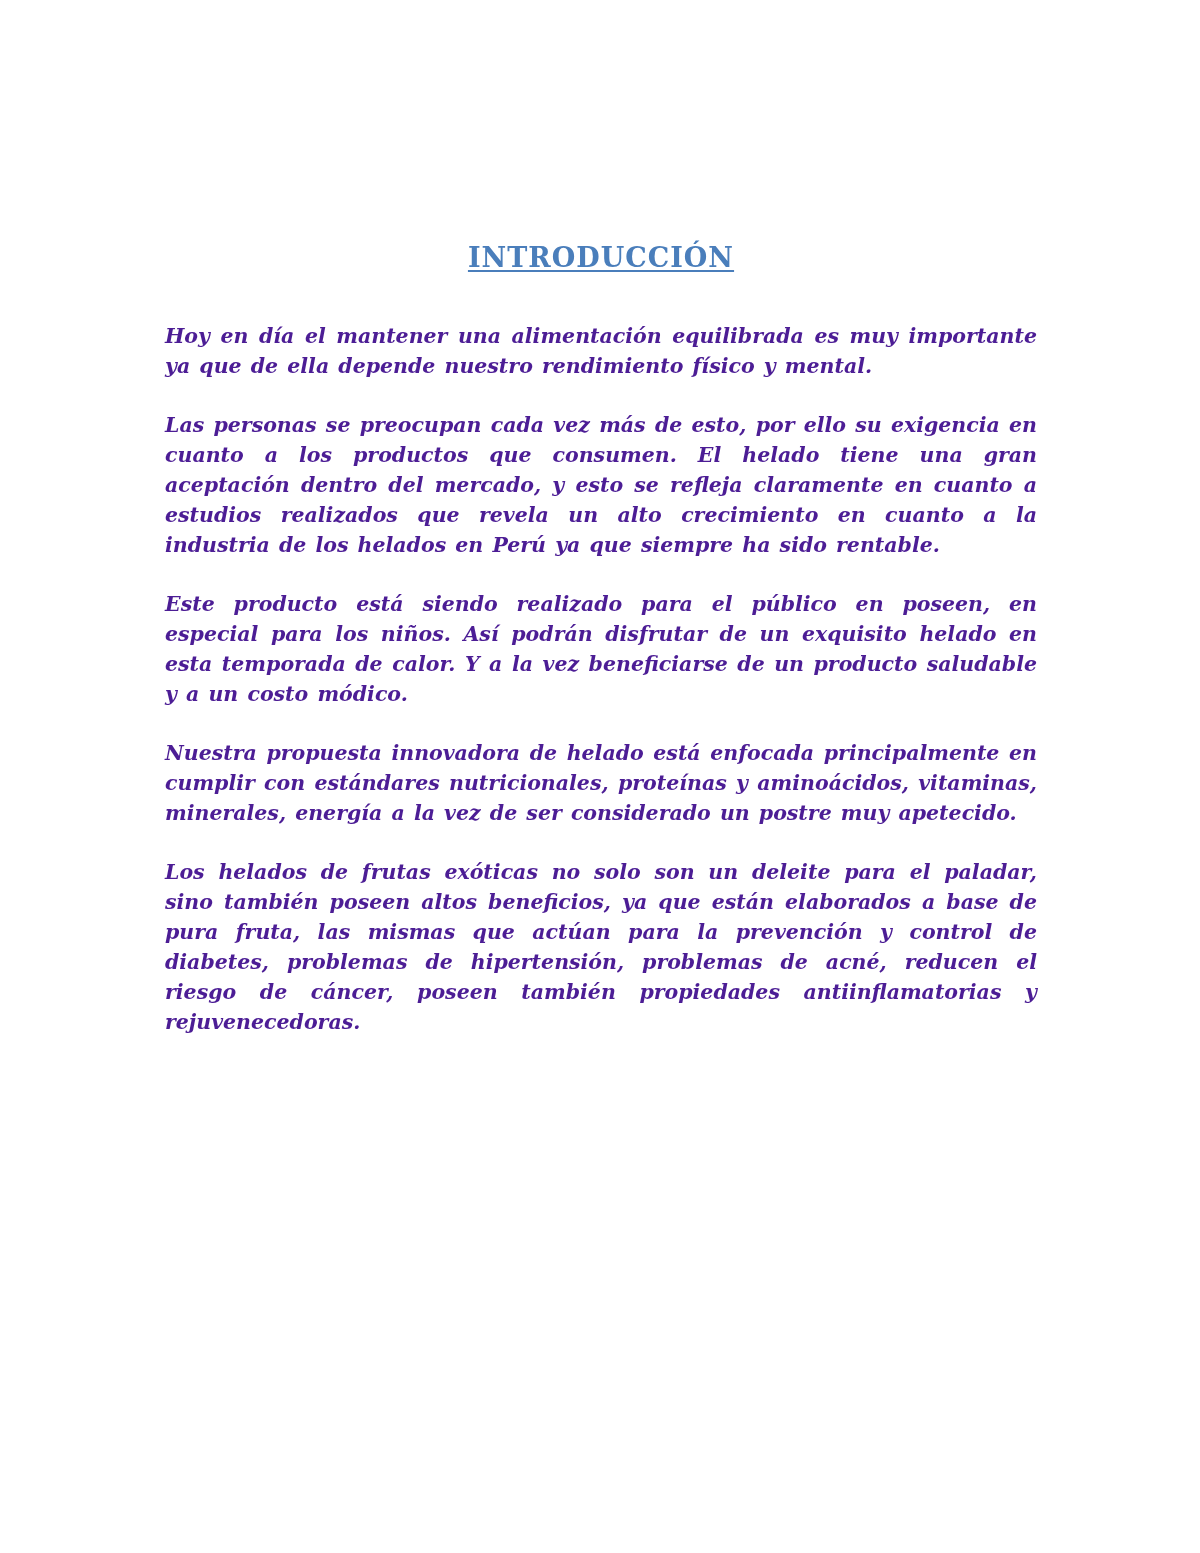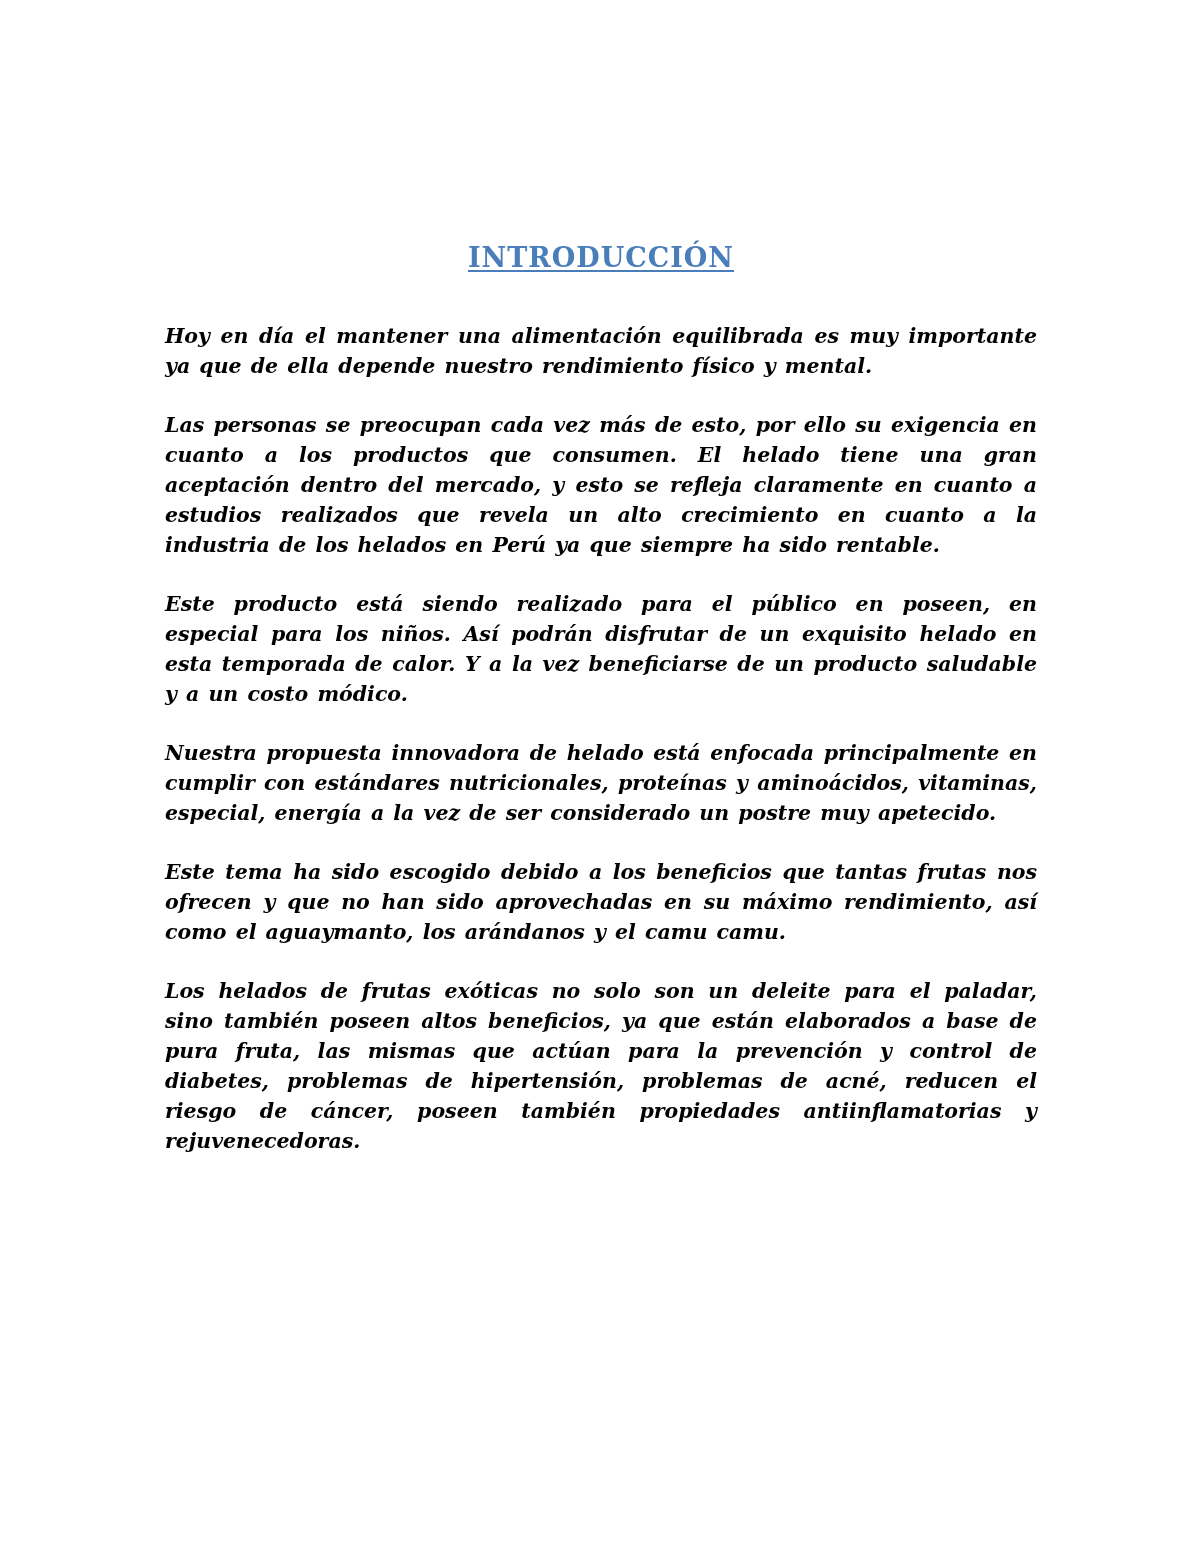--- a/index.html
+++ b/index.html
@@ -31,38 +31,37 @@
     color: #4a7ebb;
     text-decoration: underline;
     text-underline-offset: 3px;
   }
   .doc-paragraph {
     margin: 0 0 29px 0;
     font-size: 20.5px;
     line-height: 30px;
     font-weight: bold;
     font-style: italic;
-    color: #000000;
+    color: #4c1d95;
     text-align: justify;
     word-spacing: 2px;
   }
 </style>
 </head>
 <body>
 
 <div class="page">
   <div class="content">
     <h1 class="doc-title" style="color: rgb(74, 126, 187);">INTRODUCCIÓN</h1>
 
     <p class="doc-paragraph">Hoy en día el mantener una alimentación equilibrada es muy importante ya que de ella depende nuestro rendimiento físico y mental.</p>
 
     <p class="doc-paragraph">Las personas se preocupan cada vez más de esto, por ello su exigencia en cuanto a los productos que consumen. El helado tiene una gran aceptación dentro del mercado, y esto se refleja claramente en cuanto a estudios realizados que revela un alto crecimiento en cuanto a la industria de los helados en Perú ya que siempre ha sido rentable.</p>
 
     <p class="doc-paragraph">Este producto está siendo realizado para el público en poseen, en especial para los niños. Así podrán disfrutar de un exquisito helado en esta temporada de calor. Y a la vez beneficiarse de un producto saludable y a un costo módico.</p>
 
-    <p class="doc-paragraph">Nuestra propuesta innovadora de helado está enfocada principalmente en cumplir con estándares nutricionales, proteínas y aminoácidos, vitaminas, especial, energía a la vez de ser considerado un postre muy apetecido.</p>
+    <p class="doc-paragraph">Nuestra propuesta innovadora de helado está enfocada principalmente en cumplir con estándares nutricionales, proteínas y aminoácidos, vitaminas, minerales, energía a la vez de ser considerado un postre muy apetecido.</p>
 
-    <p class="doc-paragraph">Este tema ha sido escogido debido a los beneficios que tantas frutas nos ofrecen y que no han sido aprovechadas en su máximo rendimiento, así como el aguaymanto, los arándanos y el camu camu.</p>
 
     <p class="doc-paragraph">Los helados de frutas exóticas no solo son un deleite para el paladar, sino también poseen altos beneficios, ya que están elaborados a base de pura fruta, las mismas que actúan para la prevención y control de diabetes, problemas de hipertensión, problemas de acné, reducen el riesgo de cáncer, poseen también propiedades antiinflamatorias y rejuvenecedoras.</p>
 
   </div>
 </div>
 
 </body></html>

